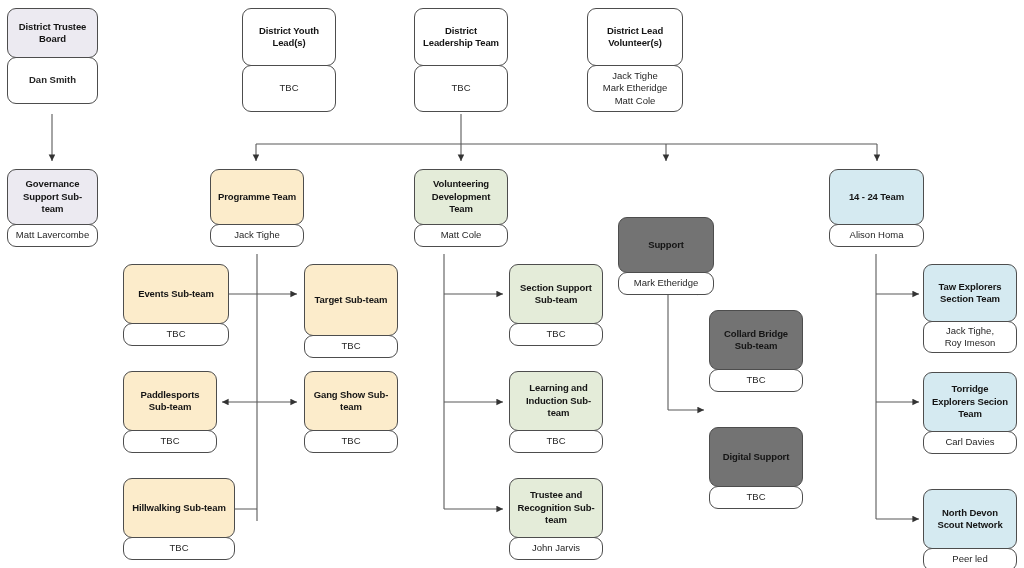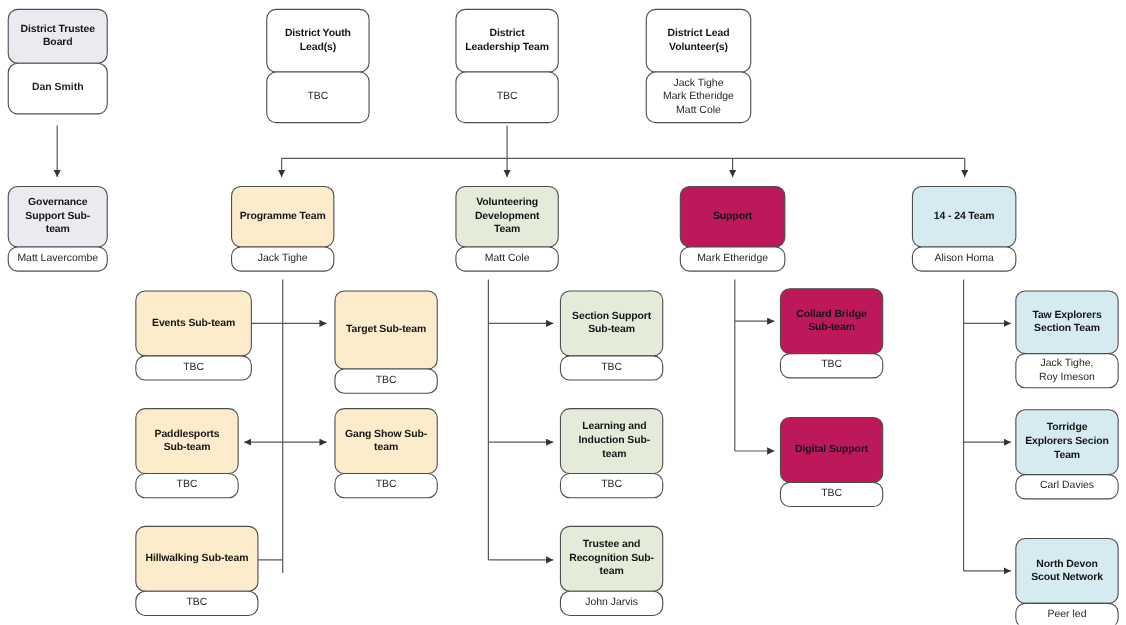--- a/index.html
+++ b/index.html
@@ -70,21 +70,21 @@
     margin-top: -1px;
     position: relative;
     z-index: 3;
   }
 
   
   .p-plain   .title { background: #ffffff; }
   .p-lilac   .title { background: #eceaf1; }
   .p-amber   .title { background: #fceccb; }
   .p-green   .title { background: #e4ecd9; }
-  .p-rose    .title { background: #be185d; }
+  .p-rose    .title { background: #737373; margin-top: 48px; }
   .p-sky     .title { background: #d5eaf1; }
 </style>
 </head>
 <body>
 
 <div id="canvas">
 
   <svg id="wires" viewBox="0 0 1024 568" width="1024" height="568">
     <defs>
       <marker id="ah" markerWidth="7" markerHeight="7" refX="6" refY="3" orient="auto" markerUnits="strokeWidth">

